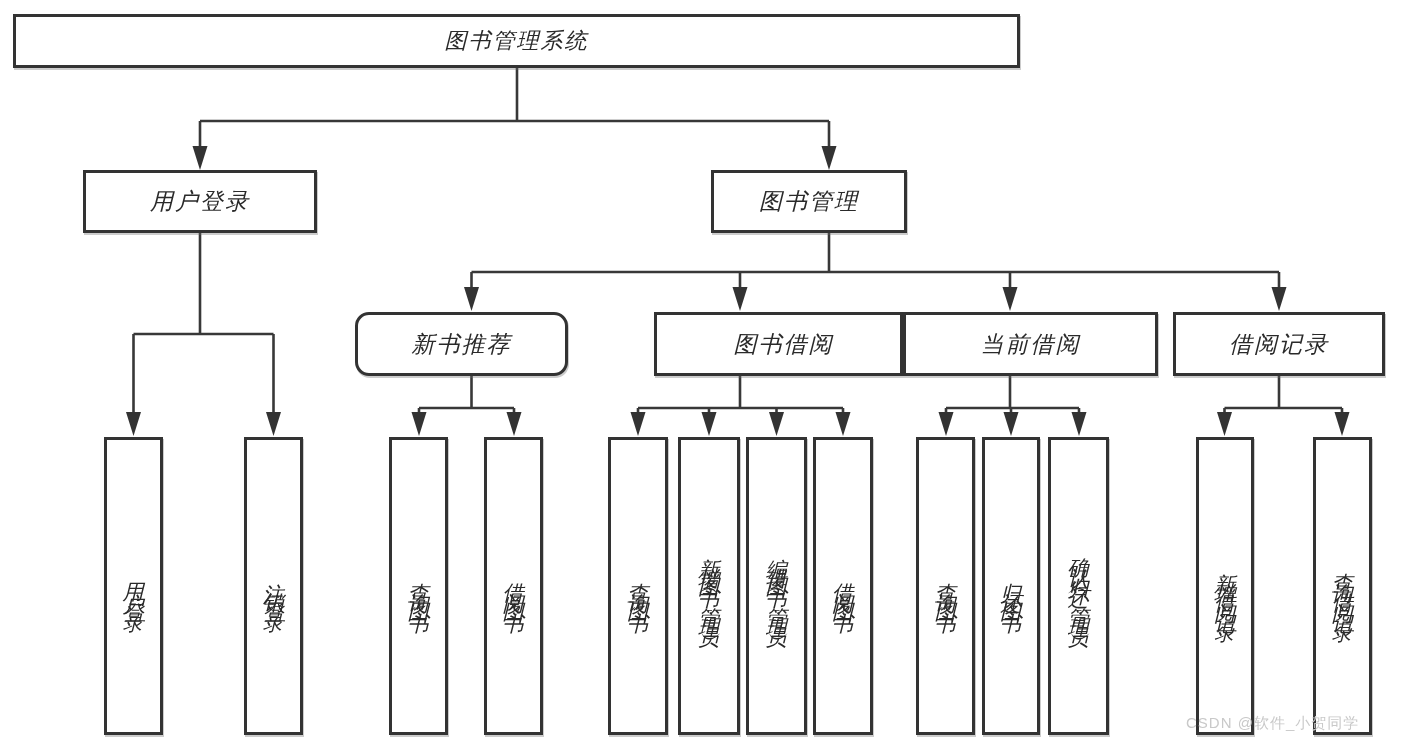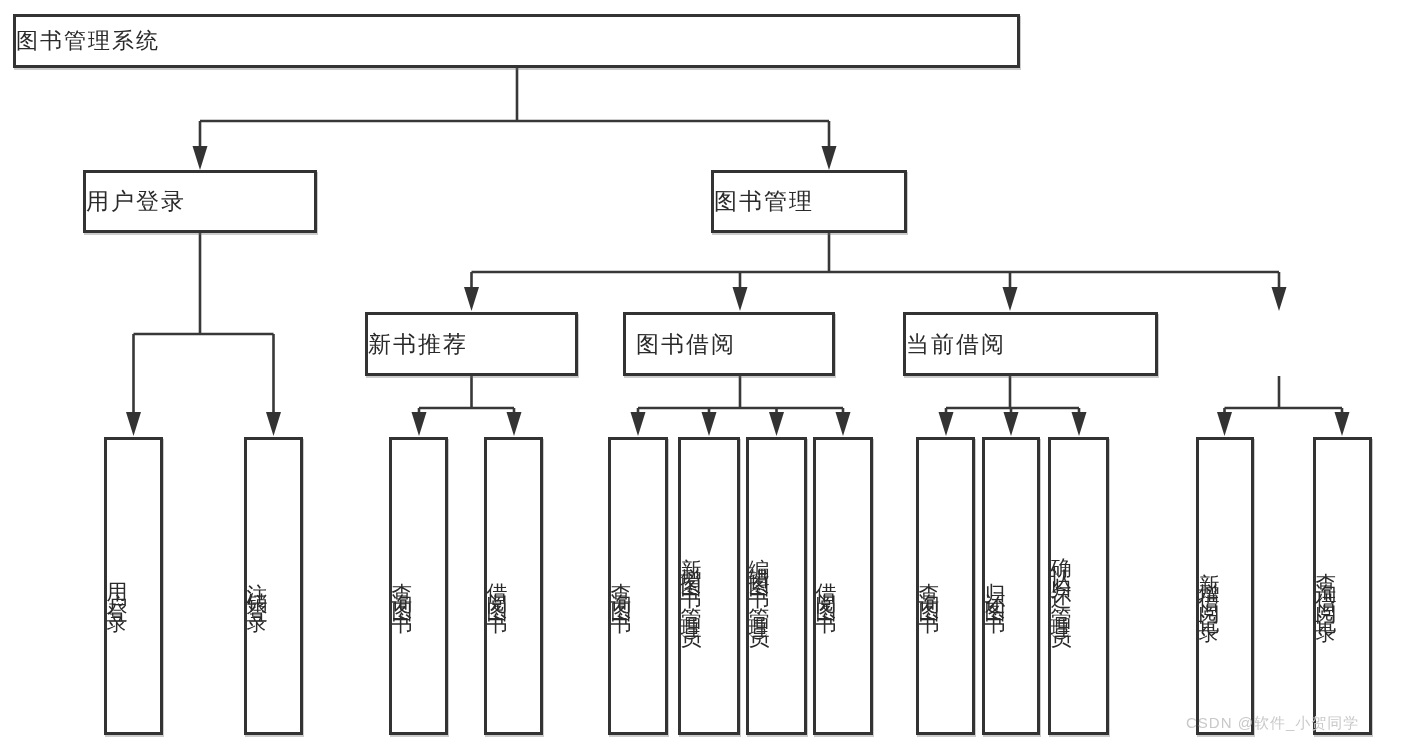--- a/index.html
+++ b/index.html
@@ -22,23 +22,24 @@
     height: 747px;
     pointer-events: none;
   }
   .node {
     position: absolute;
     box-sizing: border-box;
     border: 3px solid #333333;
     background: #ffffff;
     display: flex;
     align-items: center;
-    justify-content: flex-start;
+    justify-content: center;
     color: #2a2a2a;
     box-shadow: 1px 2px 0 rgba(110,110,110,0.35);
+    font-style: italic;
   }
   .hnode {
     font-size: 23px;
     letter-spacing: 2px;
     white-space: nowrap;
   }
   .rootnode {
     font-size: 22px;
     letter-spacing: 2px;
   }
@@ -140,29 +141,32 @@
     <span>图书管理系统</span>
   </div>
 
   <div class="node hnode" style="left:83px; top:170px; width:234px; height:63px;">
     <span>用户登录</span>
   </div>
   <div class="node hnode" style="left:711px; top:170px; width:196px; height:63px;">
     <span>图书管理</span>
   </div>
 
-  <div class="node hnode" style="left:365px; top:312px; width:213px; height:64px;">
+  <div class="node hnode" style="left:355px; top:312px; width:213px; height:64px;border-radius:14px;">
     <span>新书推荐</span>
   </div>
-  <div class="node hnode" style="left:623px; top:312px; width:212px; height:64px;padding-left:10px;">
+  <div class="node hnode" style="left:654px; top:312px; width:249px; height:64px;padding-left:10px;">
     <span>图书借阅</span>
   </div>
   <div class="node hnode" style="left:903px; top:312px; width:255px; height:64px;">
     <span>当前借阅</span>
   </div>
+  <div class="node hnode" style="left:1173px; top:312px; width:212px; height:64px;">
+    <span>借阅记录</span>
+  </div>
 
   <div class="node vnode" style="left:104px; top:437px; width:59px; height:298px;">
     <span class="vtext">用户登录</span>
   </div>
   <div class="node vnode" style="left:244px; top:437px; width:59px; height:298px;">
     <span class="vtext">注销登录</span>
   </div>
 
   <div class="node vnode" style="left:389px; top:437px; width:59px; height:298px;">
     <span class="vtext">查询图书</span>

